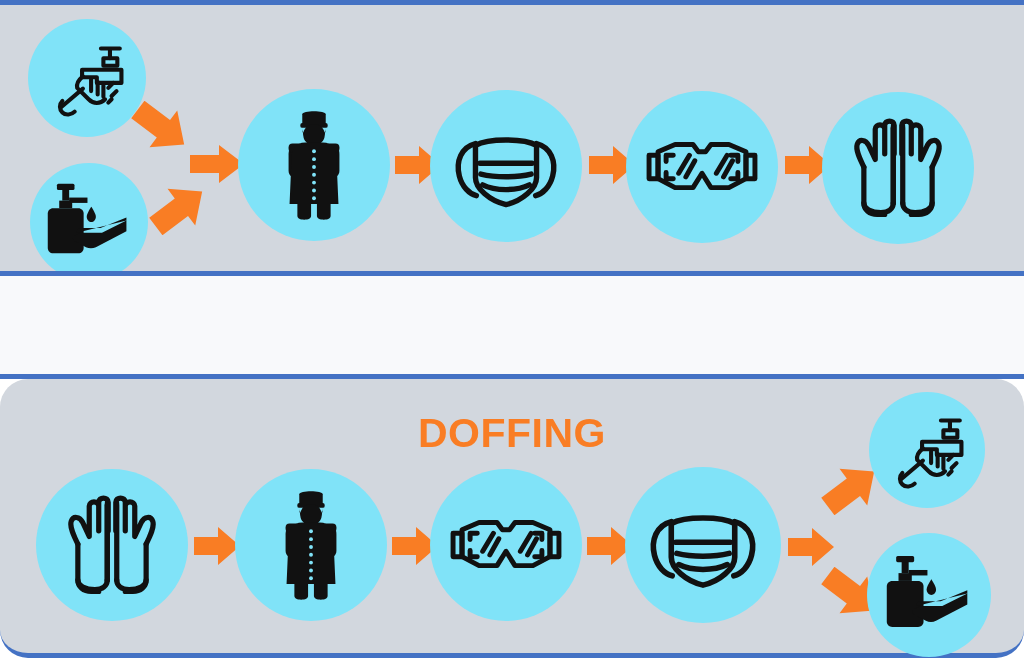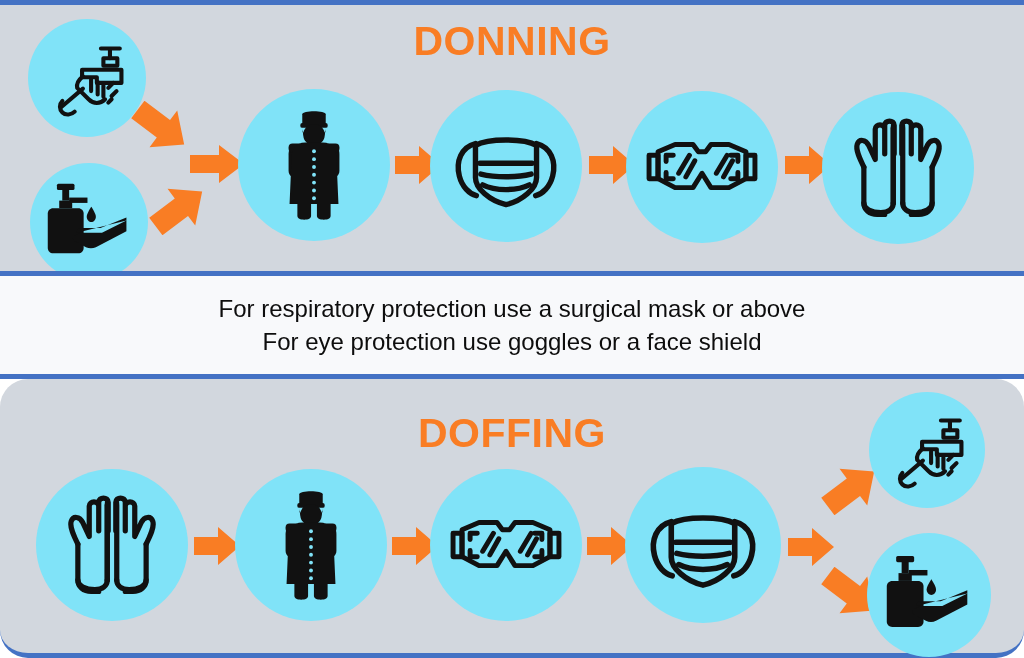--- a/index.html
+++ b/index.html
@@ -92,21 +92,20 @@
   }
   .note-line { display: block; }
 </style>
 </head>
 <body>
 
 <div id="infographic">
 
   <div class="panel" id="donning-panel">
 
-    <div class="section-title" id="donning-title">DONNING</div>
 
     <div class="node" style="left:28px; top:14px; width:118px; height:118px;">
       <span>
         <svg width="82" height="82" viewBox="0 0 100 100">
           <g fill="none" stroke="#111111" stroke-width="5" stroke-linecap="round" stroke-linejoin="round">
 
             <path d="M67 14 L90 14 M78 14 L78 26"></path>
             <rect x="70" y="26" width="17" height="9"></rect>
 
             <path d="M44 40 L92 40 L92 56 L62 56 L62 49 L44 49 Z"></path>
@@ -277,24 +276,20 @@
             <path d="M94 58 C98 50 103 40 101 34 C99 28 92 29 89 35 L82 50 L82 18 C82 12 72 12 72 18 L72 44 L72 14 C72 8 62 8 62 14 L62 44 L62 17 C62 11 63 11 63 17 L63 96"></path>
             <path d="M94 58 L94 96 C94 103 88 108 80 108 L72 108"></path>
             <path d="M94 96 C94 102 86 106 76 106 C68 106 63 102 63 96"></path>
           </g>
         </svg>
       </span>
     </div>
   </div>
 
   <div class="panel" id="note-panel"></div>
-  <div id="note-lines">
-    <span class="note-line">For respiratory protection use a surgical mask or above</span>
-    <span class="note-line">For eye protection use goggles or a face shield</span>
-  </div>
 
   <div class="panel" id="doffing-panel">
 
     <div class="section-title" id="doffing-title" style="top:34px;">DOFFING</div>
 
     <div class="node" style="left:36px; top:90px; width:152px; height:152px;">
       <span>
         <svg width="110" height="112" viewBox="0 0 116 118">
           <g fill="none" stroke="#111111" stroke-width="5.5" stroke-linejoin="round" stroke-linecap="round">
             <path d="M22 58 C18 50 13 40 15 34 C17 28 24 29 27 35 L34 50 L34 18 C34 12 44 12 44 18 L44 44 L44 14 C44 8 54 8 54 14 L54 44 L54 17 C54 11 53 11 53 17 L53 96"></path>

